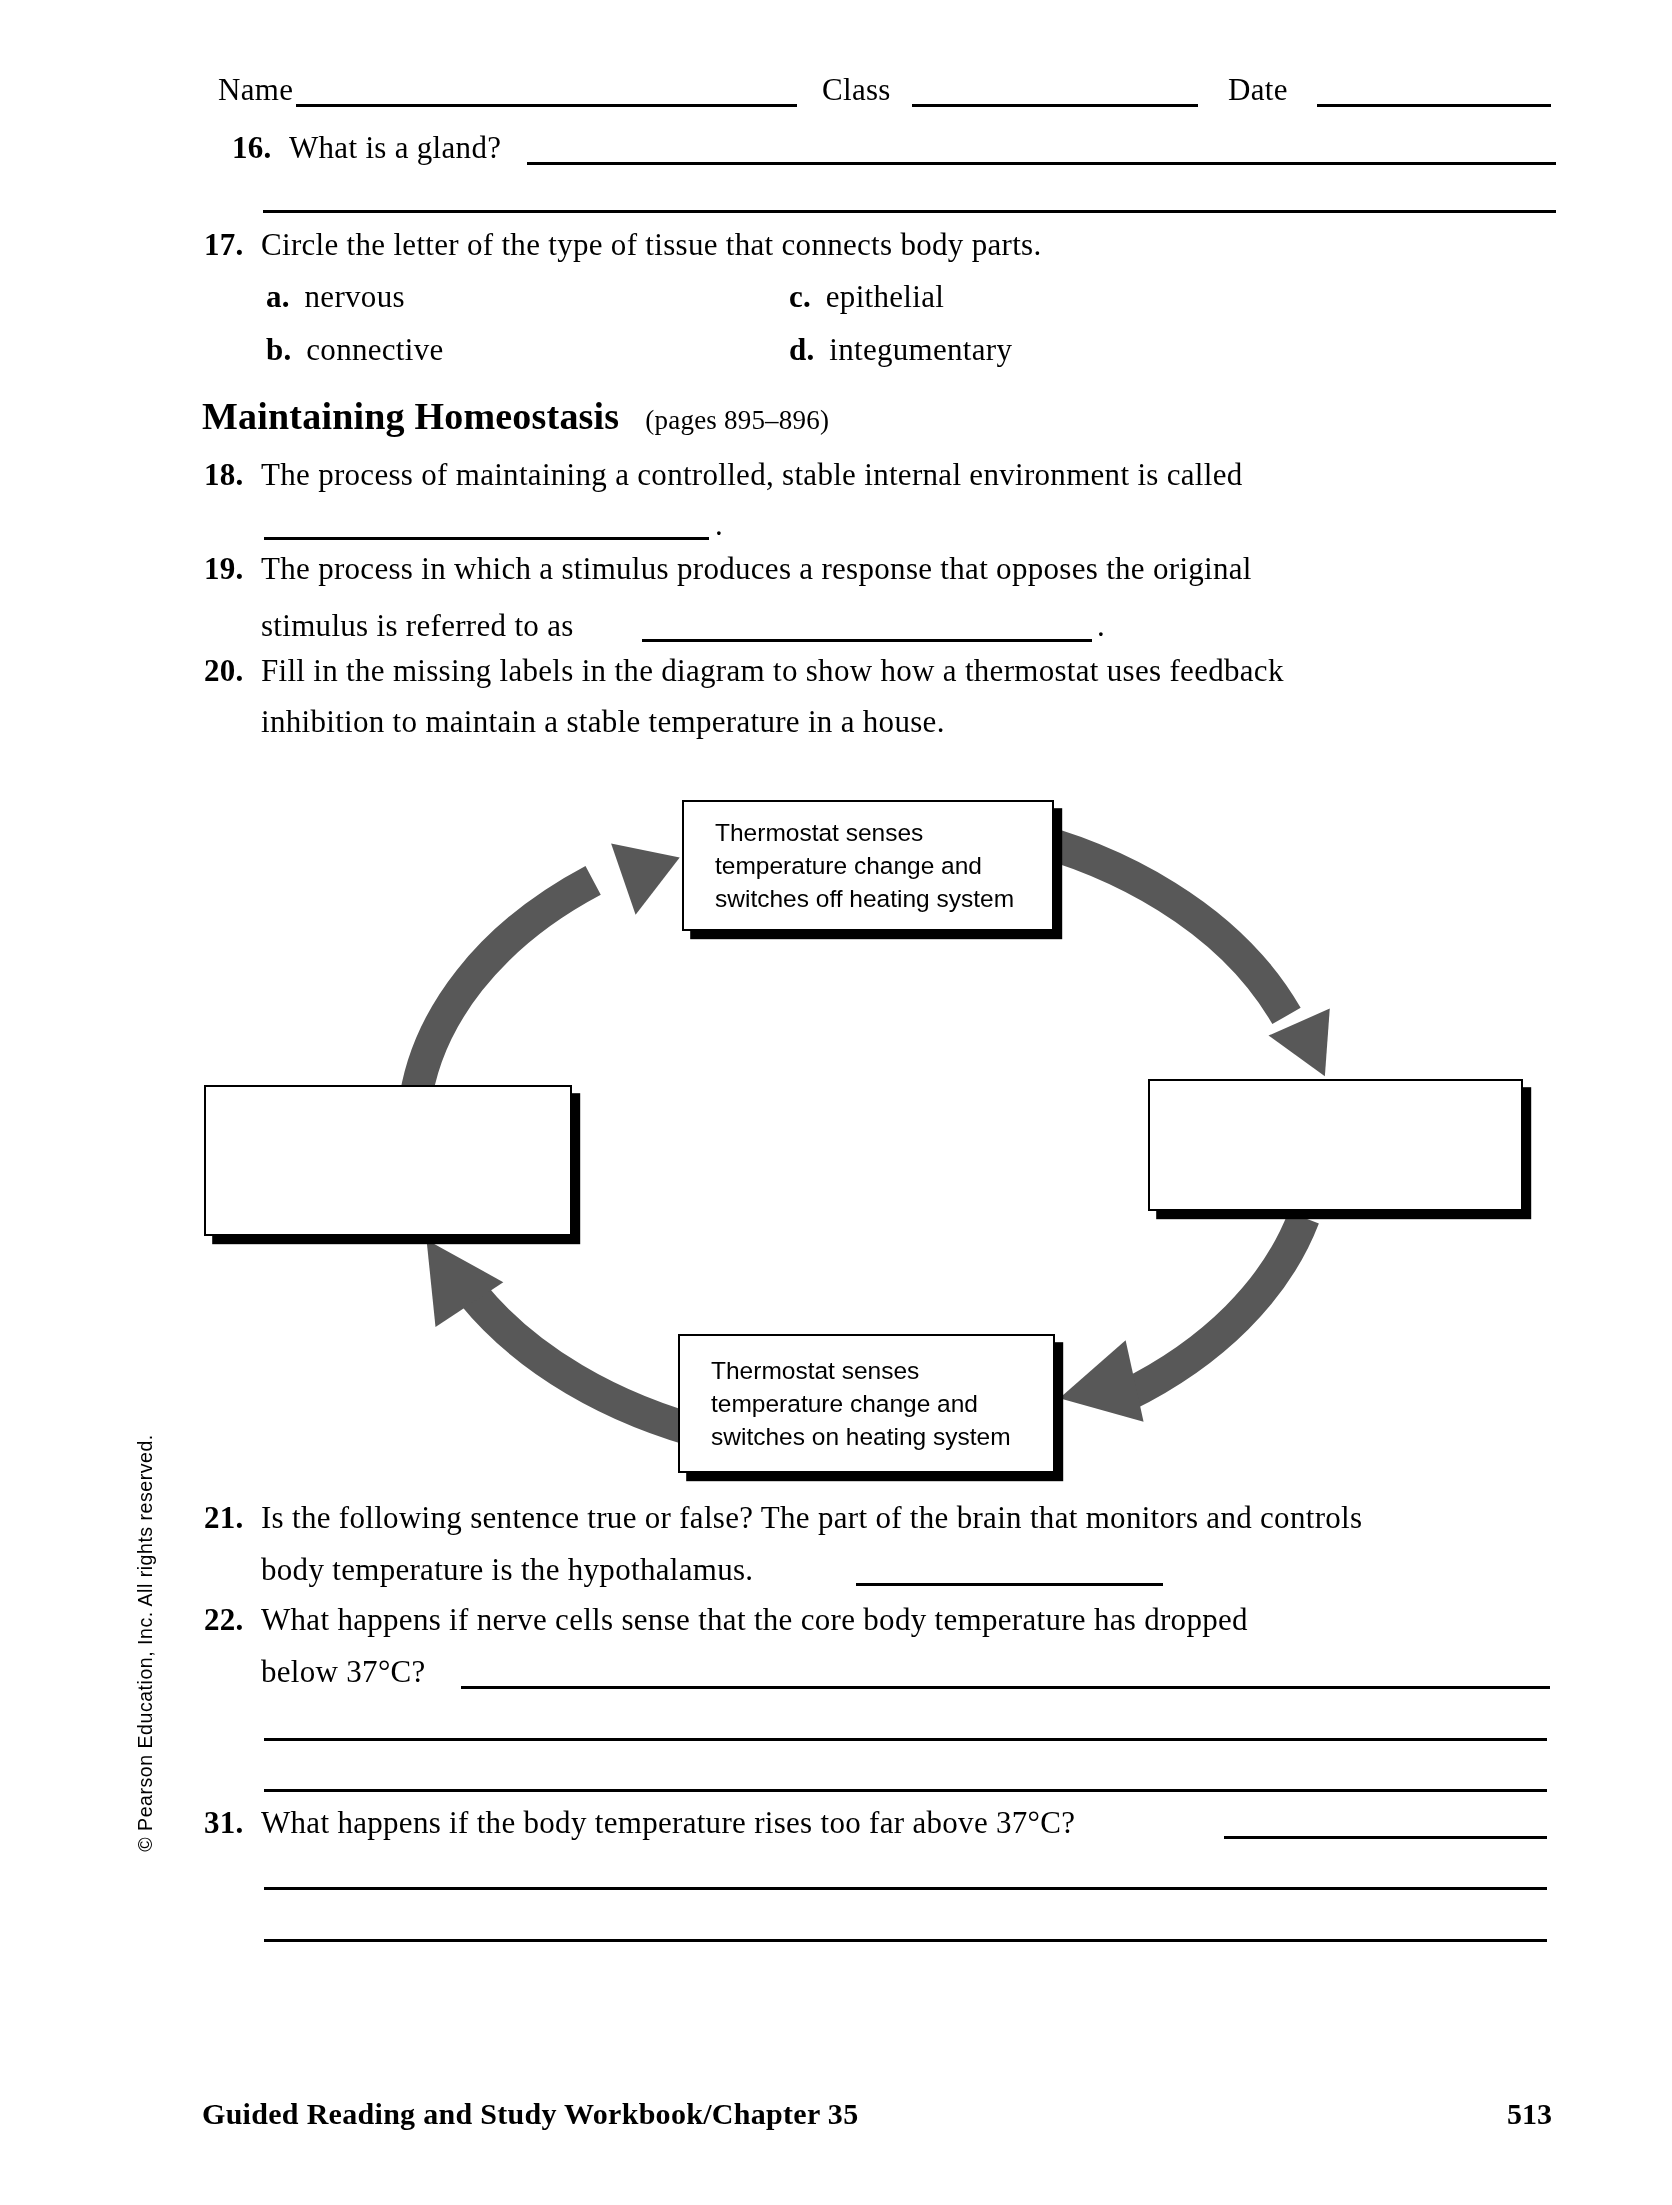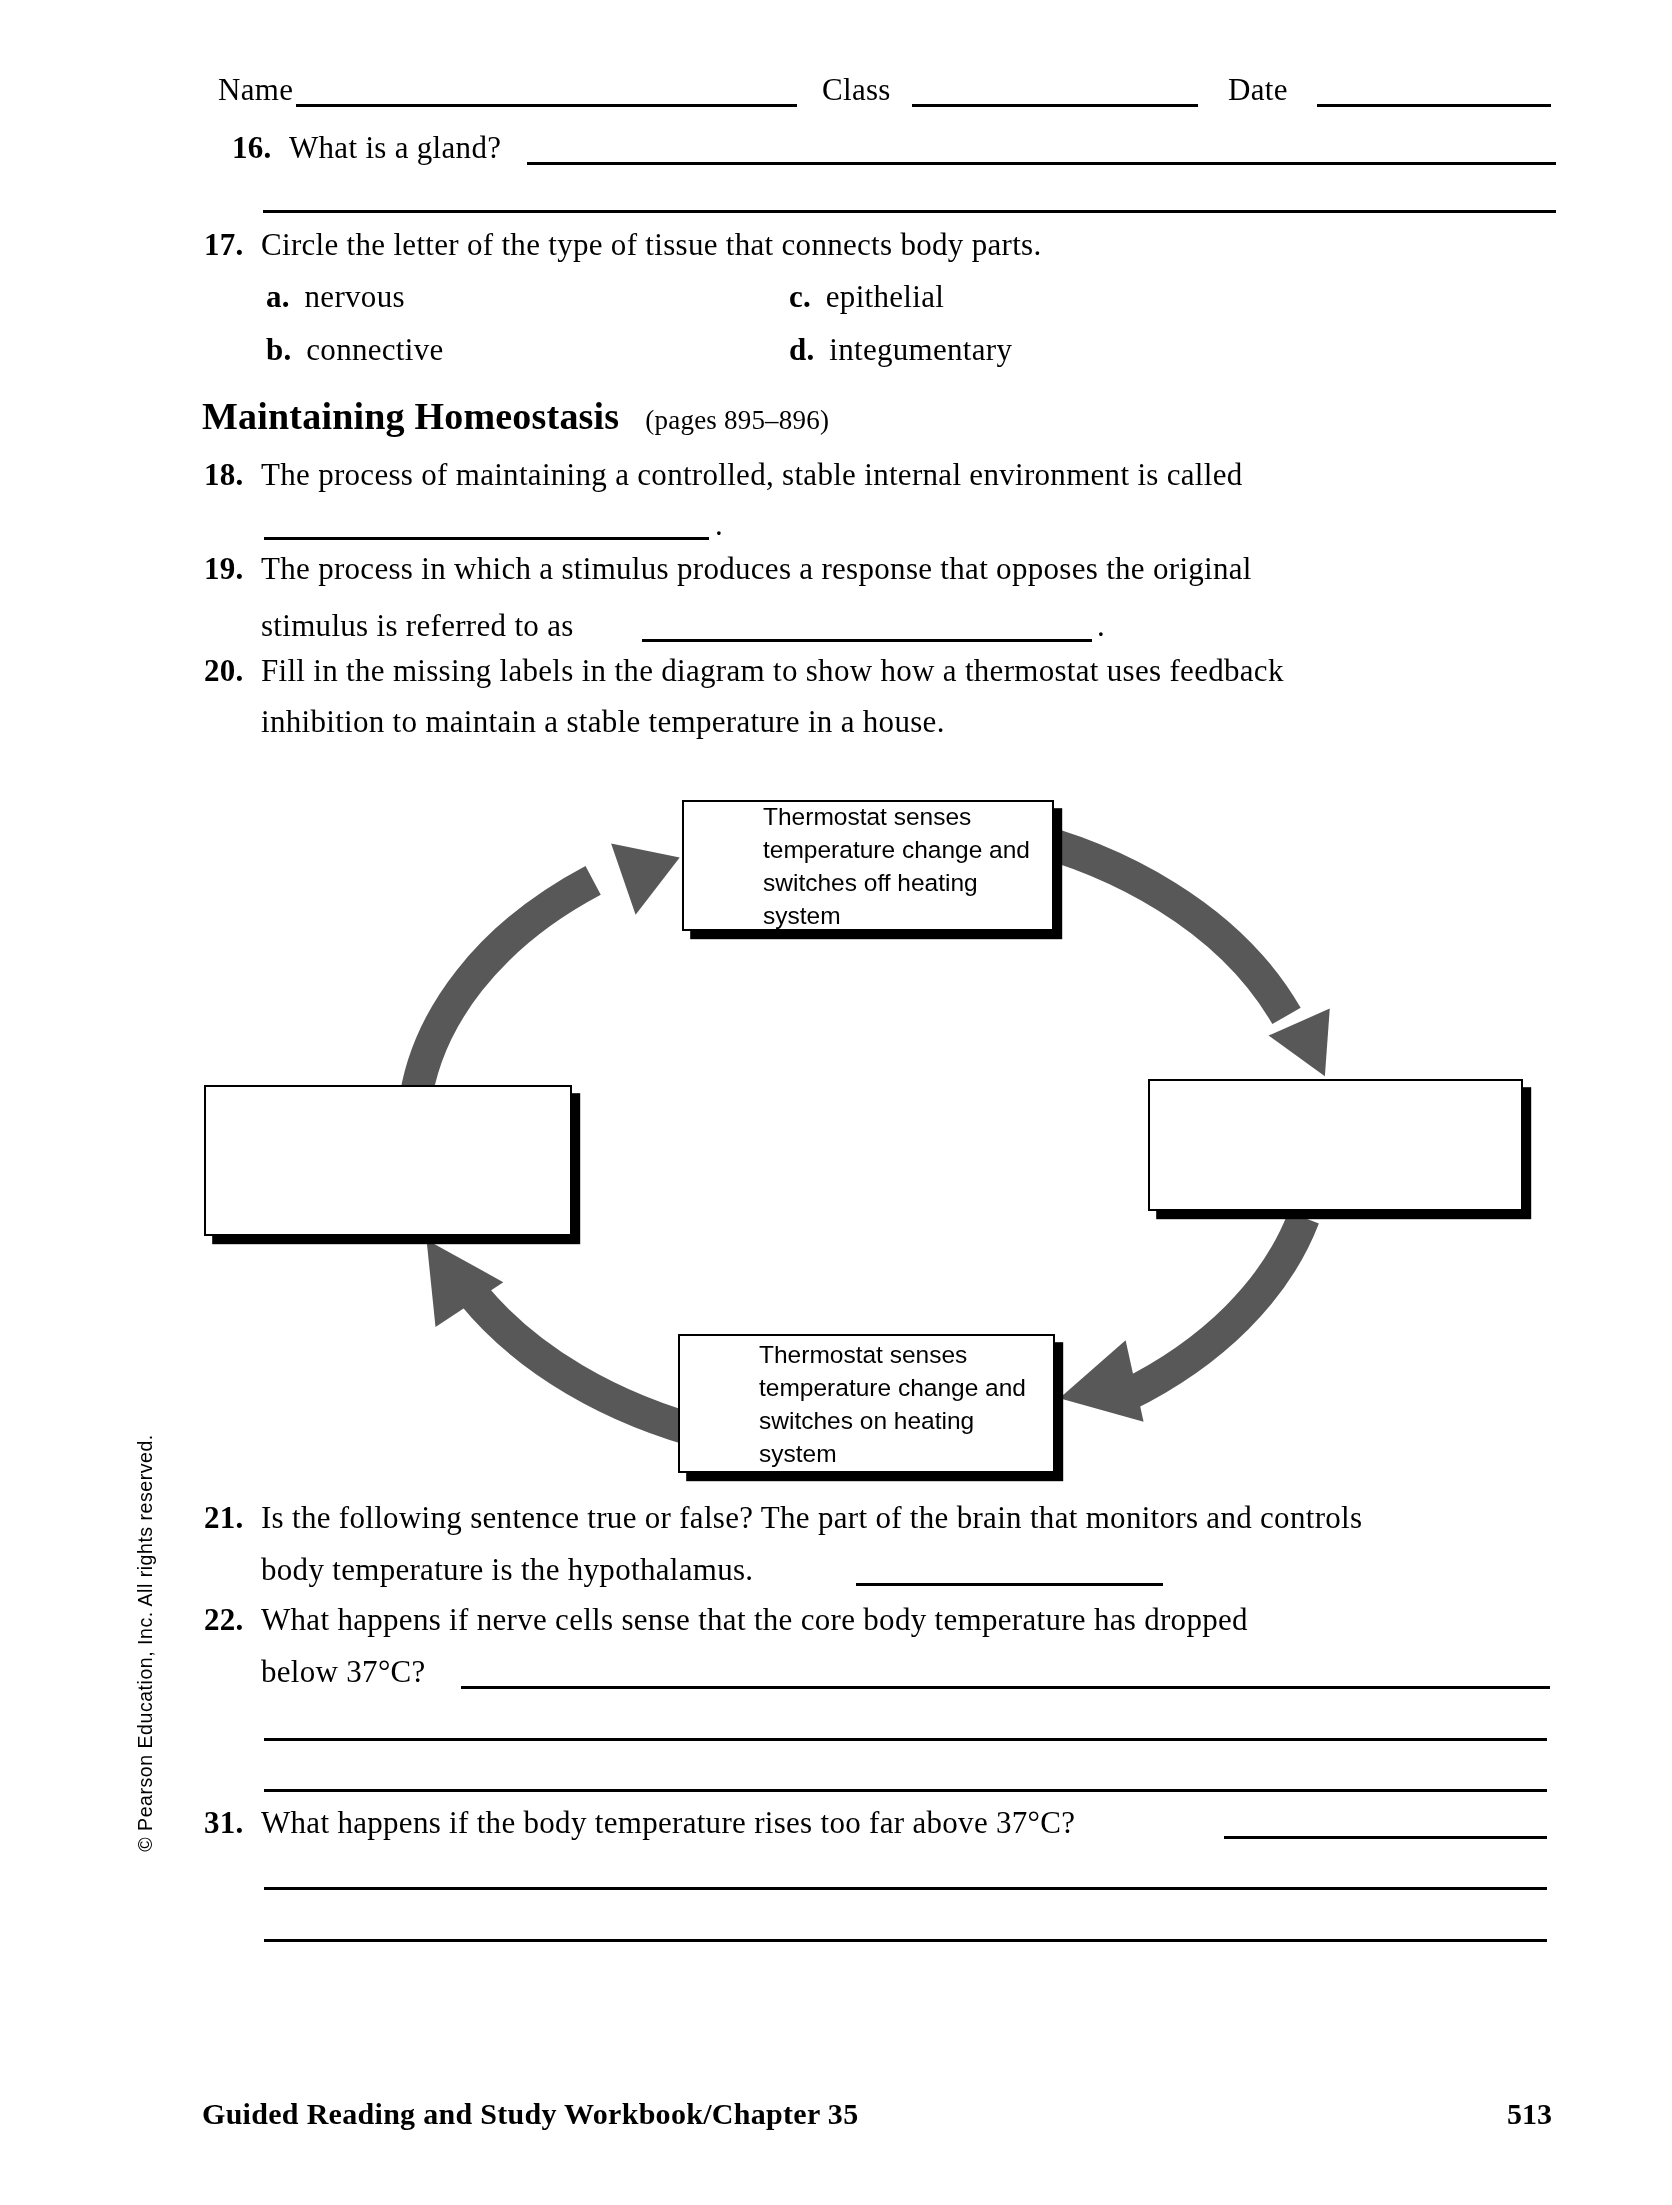--- a/index.html
+++ b/index.html
@@ -17,21 +17,21 @@
   .opt-letter { font-weight:700; }
   .opt-label { margin-left:14.7px; }
   .blank { position:absolute; height:0; border-top:3.3px solid #000; }
   .period { position:absolute; font-size:31px; }
   .heading-title { font-weight:700; font-size:38px; letter-spacing:0.2px; }
   .heading-pages { font-weight:400; font-size:27px; margin-left:26px; letter-spacing:0.2px; }
   .dbox {
     position:absolute; background:#fff; border:2.5px solid #000;
     box-shadow:8.2px 8.2px 0 #000; box-sizing:border-box;
     display:flex; flex-direction:column; justify-content:center;
-    font-family:"Liberation Sans", sans-serif; font-size:24.5px; line-height:33px;padding-left:48px;
+    font-family:"Liberation Sans", sans-serif; font-size:24.5px; line-height:33px;
   }
   .dbox .pad { padding-left:31px; }
   .arrows { position:absolute; left:0; top:0; }
   .footer-left { position:absolute; font-size:30px; letter-spacing:0.3px; }
   .footer-page { position:absolute; font-size:30px; font-weight:700; text-align:right; }
   .copyright {
     position:absolute; left:145px; top:1643px;
     transform:translate(-50%,-50%) rotate(-90deg);
     font-family:"Liberation Sans", sans-serif; font-size:19.6px;
     letter-spacing:0.5px; white-space:nowrap;

